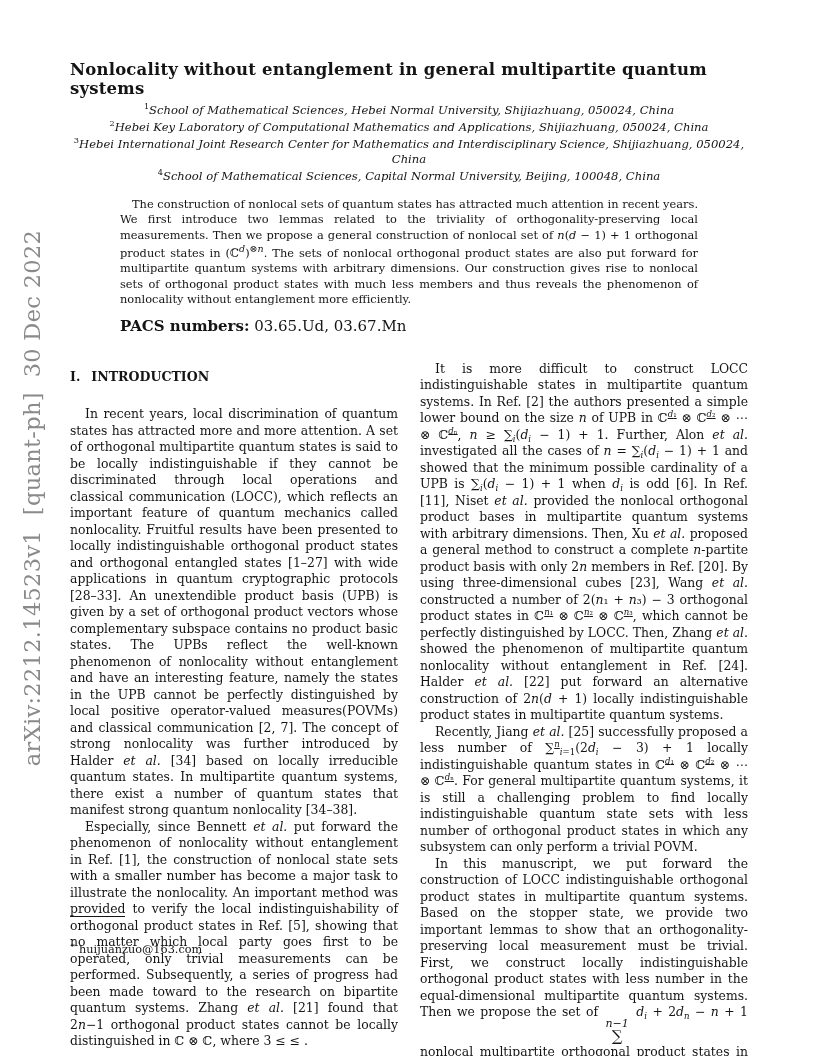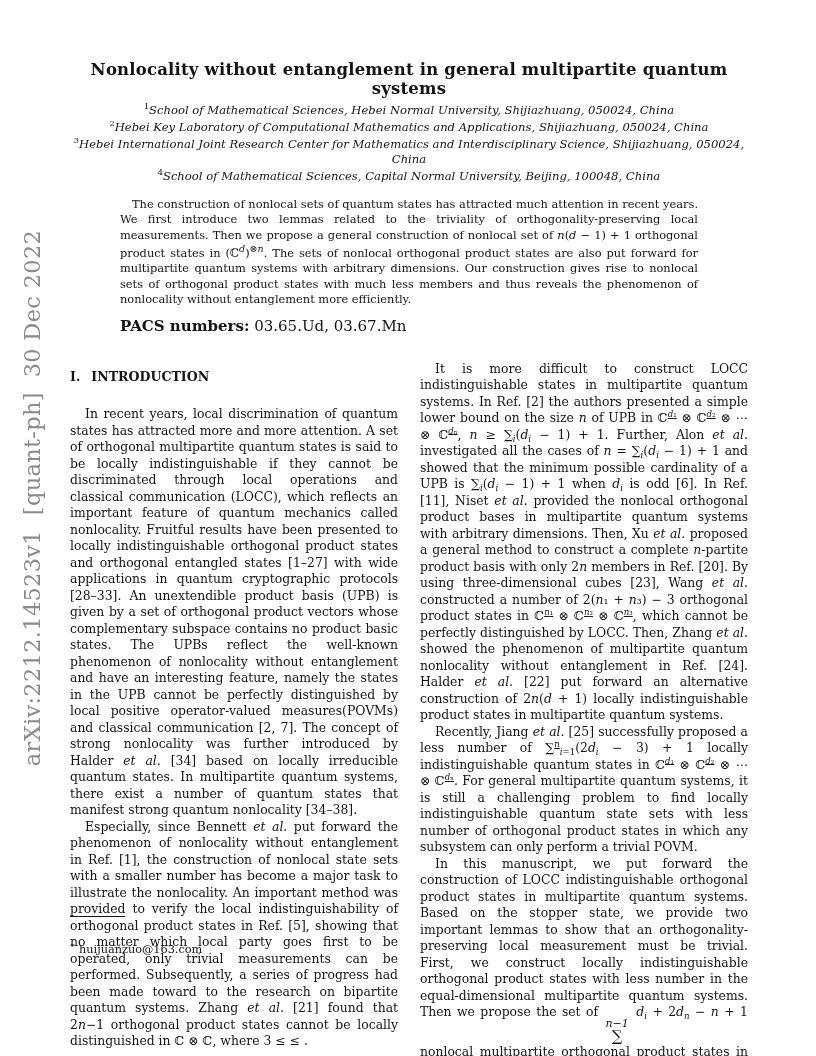--- a/index.html
+++ b/index.html
@@ -14,21 +14,21 @@
   .watermark{
     position:absolute;left:-260px;top:484px;width:585px;height:28px;
     transform:rotate(-90deg);
     font-size:22.5px;color:#8a8a8a;text-align:center;
     white-space:pre;letter-spacing:.3px;
   }
 
   .content{padding:60px 68px 0 70px;}
 
   .title{
-    margin:0;text-align:center;font-size:16.5px;font-weight:bold;
+    margin:0;text-align:left;font-size:16.5px;font-weight:bold;
     letter-spacing:.2px;
   }
   .authors{margin-top:13px;text-align:center;font-size:13px;}
   .authors sup{font-size:8.5px;}
   .affiliations{margin-top:3px;text-align:center;font-size:11.6px;line-height:1.3;}
   .affil-line{font-style:italic;}
   .affil-line sup{font-size:8.2px;font-style:normal;}
 
   .abstract{
     width:578px;margin:13px auto 0;text-align:justify;

